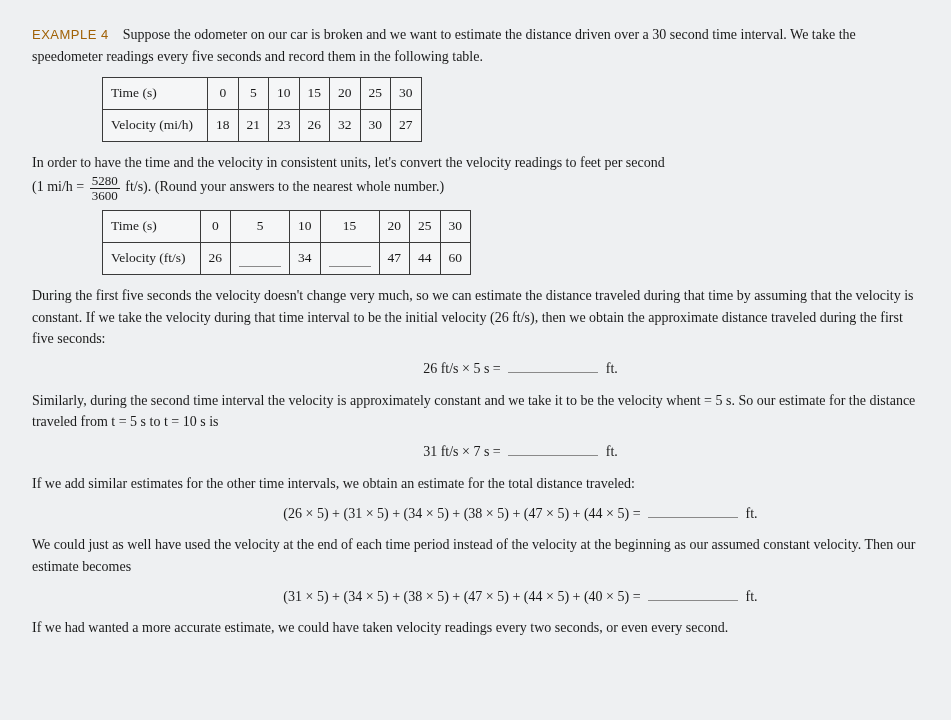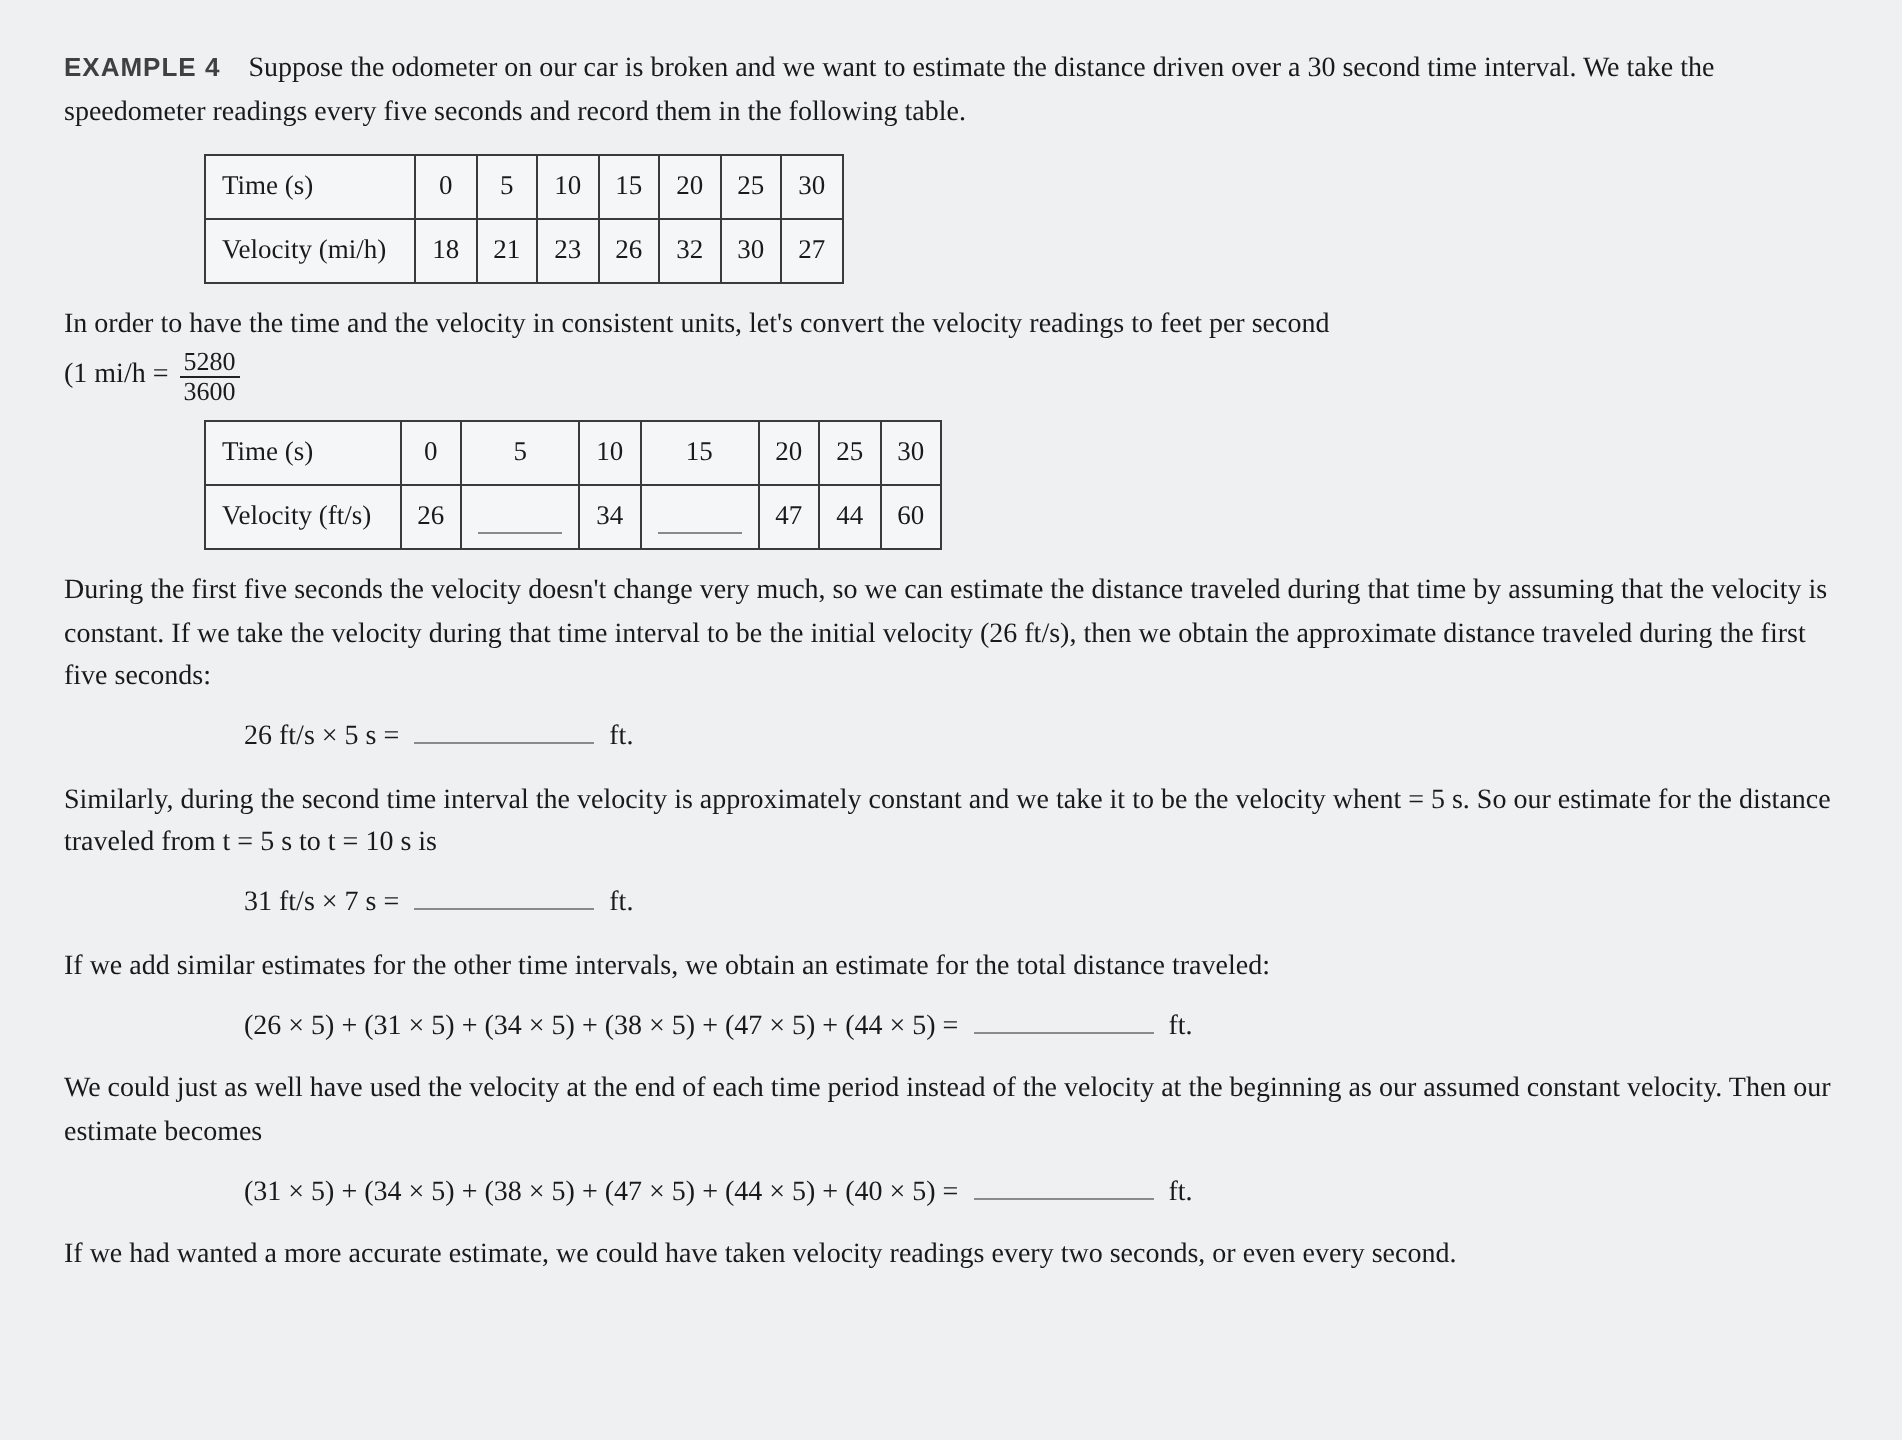--- a/index.html
+++ b/index.html
@@ -6,42 +6,42 @@
     body {
       font-family: Georgia, 'Times New Roman', serif;
       background: #eef0f2;
       padding: 24px 32px;
       color: #1a1a1a;
       font-size: 14px;
       line-height: 1.55;
       width: 951px;
     }
     .example-label {
-      color: #404040;
-      font-weight: bold;
+      color: #a16207;
+      font-weight: normal;
       font-family: Arial, sans-serif;
       font-size: 13px;
       letter-spacing: 0.5px;
     }
     .intro { margin-bottom: 10px; }
     .p-flush { margin: 6px 0 8px 0; }
     table.data {
       border-collapse: collapse;
       margin: 6px 0 10px 70px;
       background: #f5f6f7;
     }
     table.data td, table.data th {
       border: 1px solid #3a3a3a;
       padding: 5px 8px;
       text-align: center;
       font-weight: normal;
       font-size: 13.5px;
     }
     table.data th { text-align: left; padding-left: 8px; padding-right: 14px; }
-    .indent-eq { margin: 6px 0 10px 90px; }
+    .indent-eq { margin: 6px 0 10px 90px; text-align: center; }
     .blank {
       display: inline-block;
       min-width: 90px;
       border-bottom: 1px solid #8a8a8a;
       height: 14px;
       vertical-align: baseline;
       margin: 0 4px;
     }
     .frac {
       display: inline-block;
@@ -98,20 +98,21 @@
   </table>
 
 <div class="p-flush">
   <span>In order to have the time and the velocity in consistent units, let's convert the velocity readings to feet per second</span><br>
   <span class="nowrap">
     <span>(1 mi/h =</span>
     <span class="frac">
       <span class="num">5280</span>
       <span class="den">3600</span>
     </span>
+    <span> ft/s).  (Round your answers to the nearest whole number.)</span>
   </span>
 </div>
 
 <table class="data">
   <tbody>
       <tr>
     <th>Time (s)</th>
     <td>0</td>
     <td style="min-width:56px">5</td>
     <td>10</td>

